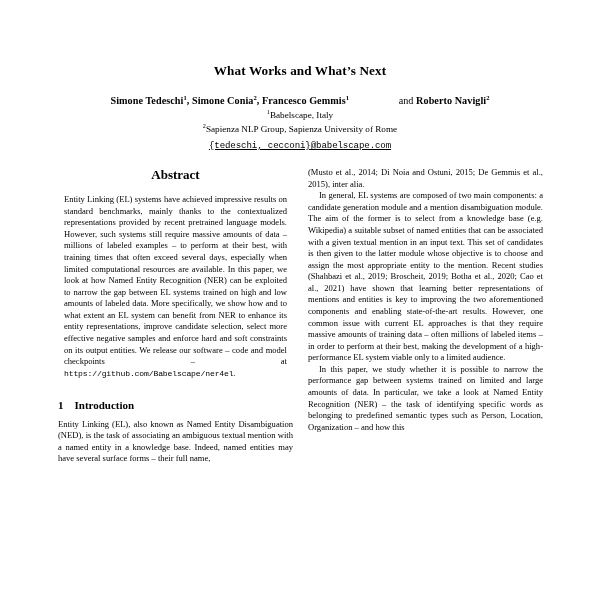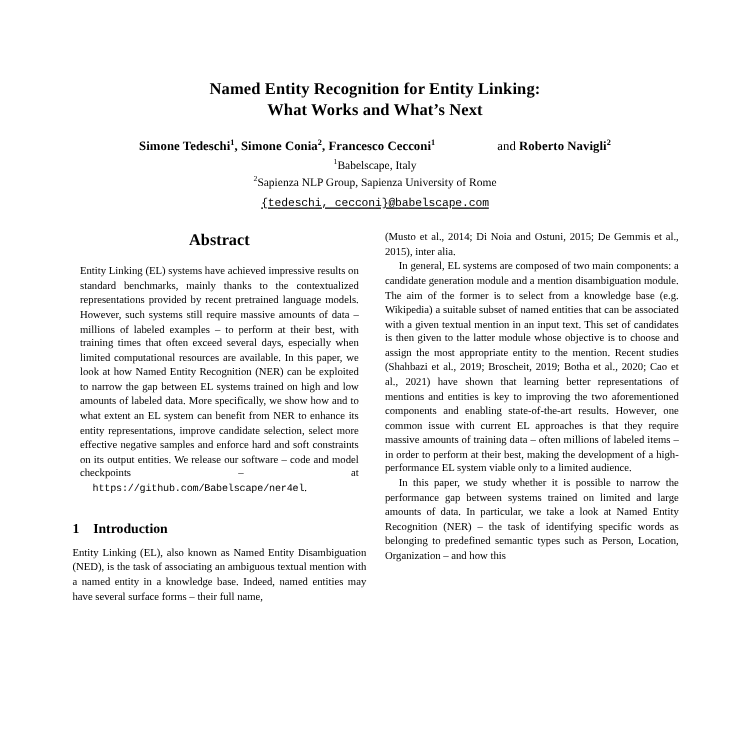--- a/index.html
+++ b/index.html
@@ -110,37 +110,35 @@
     margin: 19px 0 8px 0;
     display: flex;
     gap: 11px;
   }
   .section-head .num { display: inline-block; }
 
   .mono {
     font-family: "Liberation Mono", "DejaVu Sans Mono", monospace;
     font-size: 8.1px;
     letter-spacing: -0.15px;
-    margin-left: 10px;
   }
   .ital { }
 </style>
 </head>
 <body>
 
 <div class="page">
 
   <div class="titleblock">
     <h1 class="paper-title">
-      <span>Named Entity Recognition for Entity Linking:</span>
       <span class="line2">What Works and What’s Next</span>
     </h1>
 
     <div class="authors">
-      <span>Simone Tedeschi</span><sup>1</sup><span>, </span><span>Simone Conia</span><sup>2</sup><span>, </span><span>Francesco Cecconi</span><sup>1</sup><span class="plain"> and </span><span>Roberto Navigli</span><sup>2</sup>
+      <span>Simone Tedeschi</span><sup>1</sup><span>, </span><span>Simone Conia</span><sup>2</sup><span>, </span><span>Francesco Gemmis</span><sup>1</sup><span class="plain"> and </span><span>Roberto Navigli</span><sup>2</sup>
     </div>
 
     <div class="affil">
       <sup>1</sup><span>Babelscape, Italy</span>
     </div>
     <div class="affil">
       <sup>2</sup><span>Sapienza NLP Group, Sapienza University of Rome</span>
     </div>
 
     <div class="emails">

